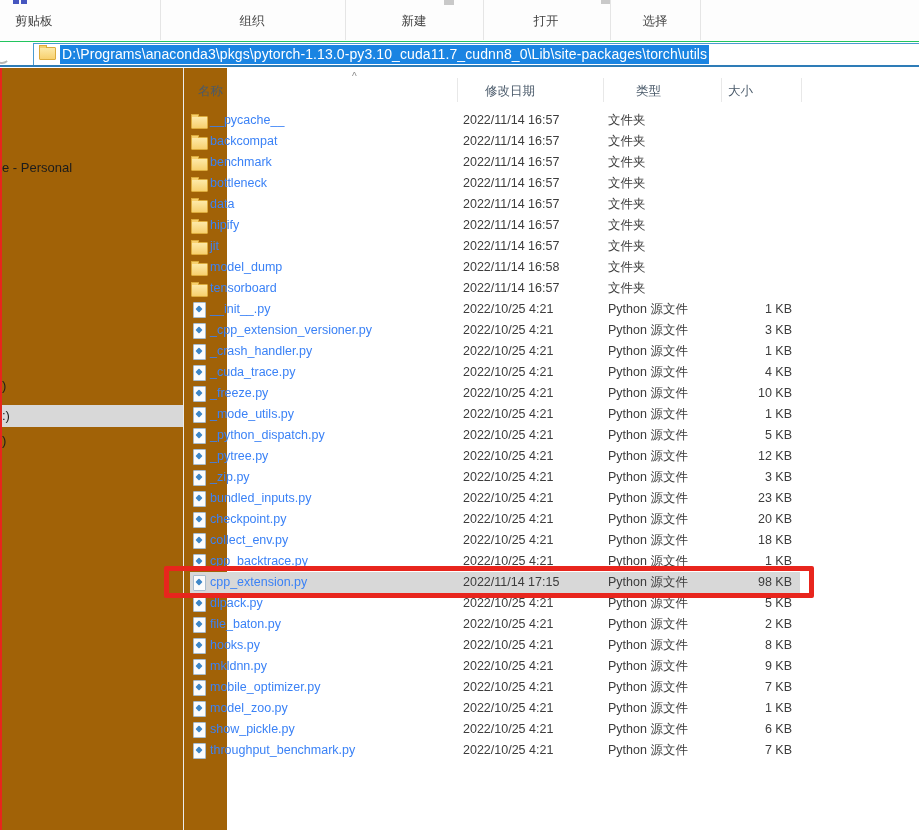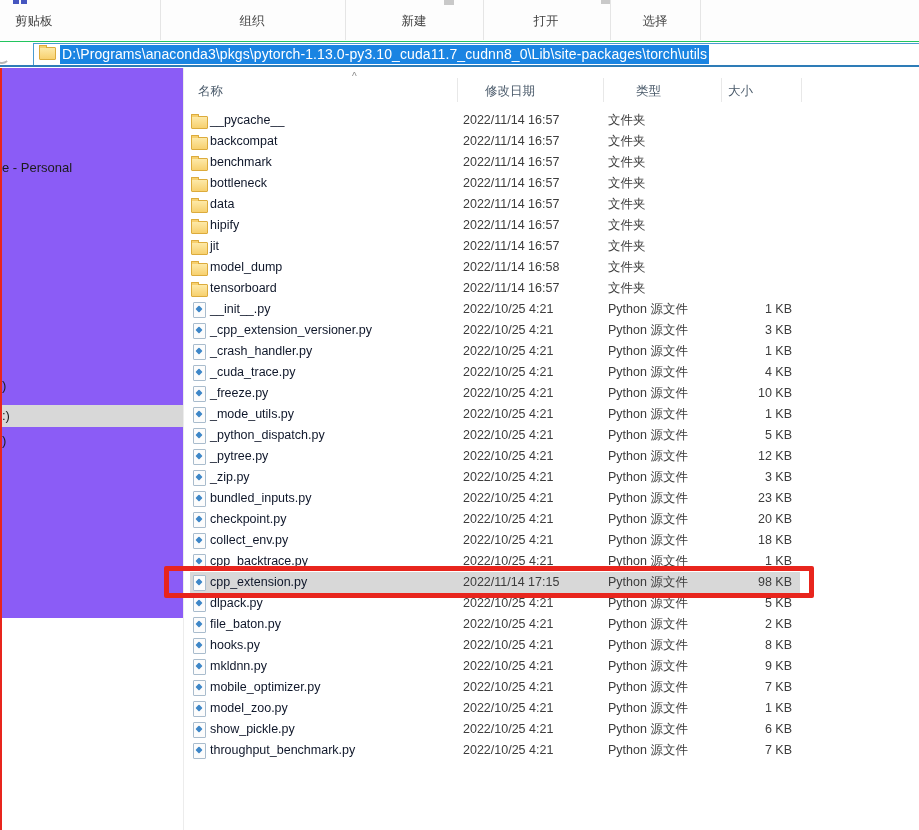--- a/index.html
+++ b/index.html
@@ -19,38 +19,38 @@
   .back-frag{position:absolute;left:-6px;top:6px;width:12px;height:12px;border:2px solid #b7b7b7;border-radius:50%;border-right-color:transparent;border-top-color:transparent;}
   .addressbar{position:absolute;left:33px;top:1px;width:890px;height:21px;background:#fff;border:1px solid #4a9bd1;display:flex;align-items:center;}
   .addr-folder{margin-left:5px;margin-right:4px;}
   .addr-path{background:#1a84e2;color:#fff;font-size:14px;padding:1px 2px 2px 2px;white-space:nowrap;letter-spacing:0.1px;}
   .blue-line{position:absolute;left:0;top:65px;width:919px;height:2px;background:#2e7cb7;}
 
   
   .red-edge{position:absolute;left:0;top:68px;width:2px;height:762px;background:#e8251d;}
 
   
-  .sidebar{position:absolute;left:0;top:68px;width:183px;height:550px;background:#8b5cf6;}
+  .sidebar{position:absolute;left:0;top:68px;width:183px;height:762px;background:#a16207;padding-left:44px;}
   .sidebar-divider{position:absolute;left:183px;top:68px;width:1px;height:762px;background:#ececec;}
   .sb-item{position:absolute;left:0;width:183px;height:22px;line-height:22px;font-size:13px;color:#1c1c1c;padding-left:2px;box-sizing:border-box;white-space:nowrap;}
   .sb-item.selected{background:#d8d8d8;}
   .sb-fragment{position:absolute;left:0;top:145px;width:2px;height:9px;background:#9a9a9a;}
 
   
   .list-header{position:absolute;left:184px;top:76px;width:735px;height:28px;font-size:12.5px;color:#4a5a6a;}
   .hdr{position:absolute;top:7px;white-space:nowrap;}
   .hdr-sep{position:absolute;top:2px;width:1px;height:24px;background:#e8e8e8;}
   .sort-icon{position:absolute;left:168px;top:-5px;font-size:10px;color:#8a8a8a;}
 
   
   .list-rows{position:absolute;left:184px;top:110px;width:735px;}
   .file-row{position:relative;height:21px;font-size:12.5px;line-height:21px;color:#3c3c3c;}
   .row-sel-bg{display:none;position:absolute;left:6px;top:0;width:610px;height:21px;background:#d8d8d8;}
   .file-row.selected .row-sel-bg{display:block;}
-  .c-name{position:absolute;left:26px;color:#0f172a;white-space:nowrap;}
+  .c-name{position:absolute;left:26px;color:#3b82f6;white-space:nowrap;}
   .c-date{position:absolute;left:279px;white-space:nowrap;}
   .c-type{position:absolute;left:424px;white-space:nowrap;}
   .c-size{position:absolute;right:127px;width:120px;text-align:right;white-space:nowrap;}
   .icon{position:absolute;}
   .icon-folder{left:7px;top:6px;width:15px;height:11px;background:linear-gradient(#fde9a8,#f7d06e);border:1px solid #dcab3c;border-radius:1px;}
   .icon-folder::before{content:"";position:absolute;left:-1px;top:-3px;width:6px;height:2px;background:#f7d06e;border:1px solid #dcab3c;border-bottom:none;border-radius:1px 1px 0 0;}
   .icon-py{left:9px;top:3px;width:11px;height:14px;background:#fcfcfc;border:1px solid #a9bccd;border-radius:1px;}
   .icon-py::after{content:"";position:absolute;left:2px;top:3px;width:6px;height:6px;background:#3e87c8;border-radius:1px;transform:rotate(45deg) scale(0.85);}
   .addr-folder-icon{position:relative;width:15px;height:11px;background:linear-gradient(#fde9a8,#f7d06e);border:1px solid #dcab3c;border-radius:1px;}
   .addr-folder-icon::before{content:"";position:absolute;left:-1px;top:-3px;width:6px;height:2px;background:#f7d06e;border:1px solid #dcab3c;border-bottom:none;}

